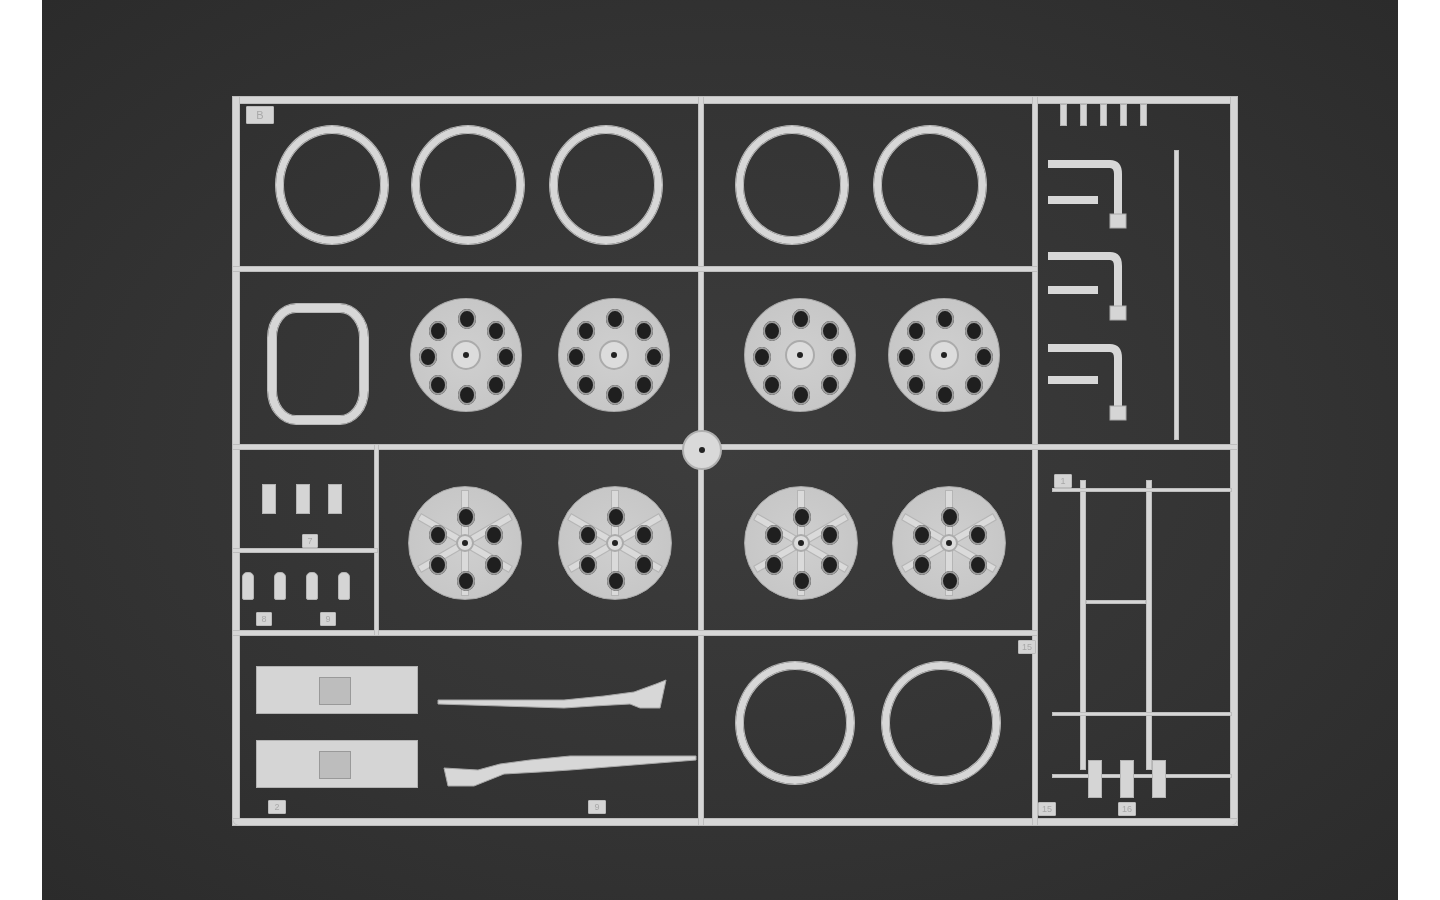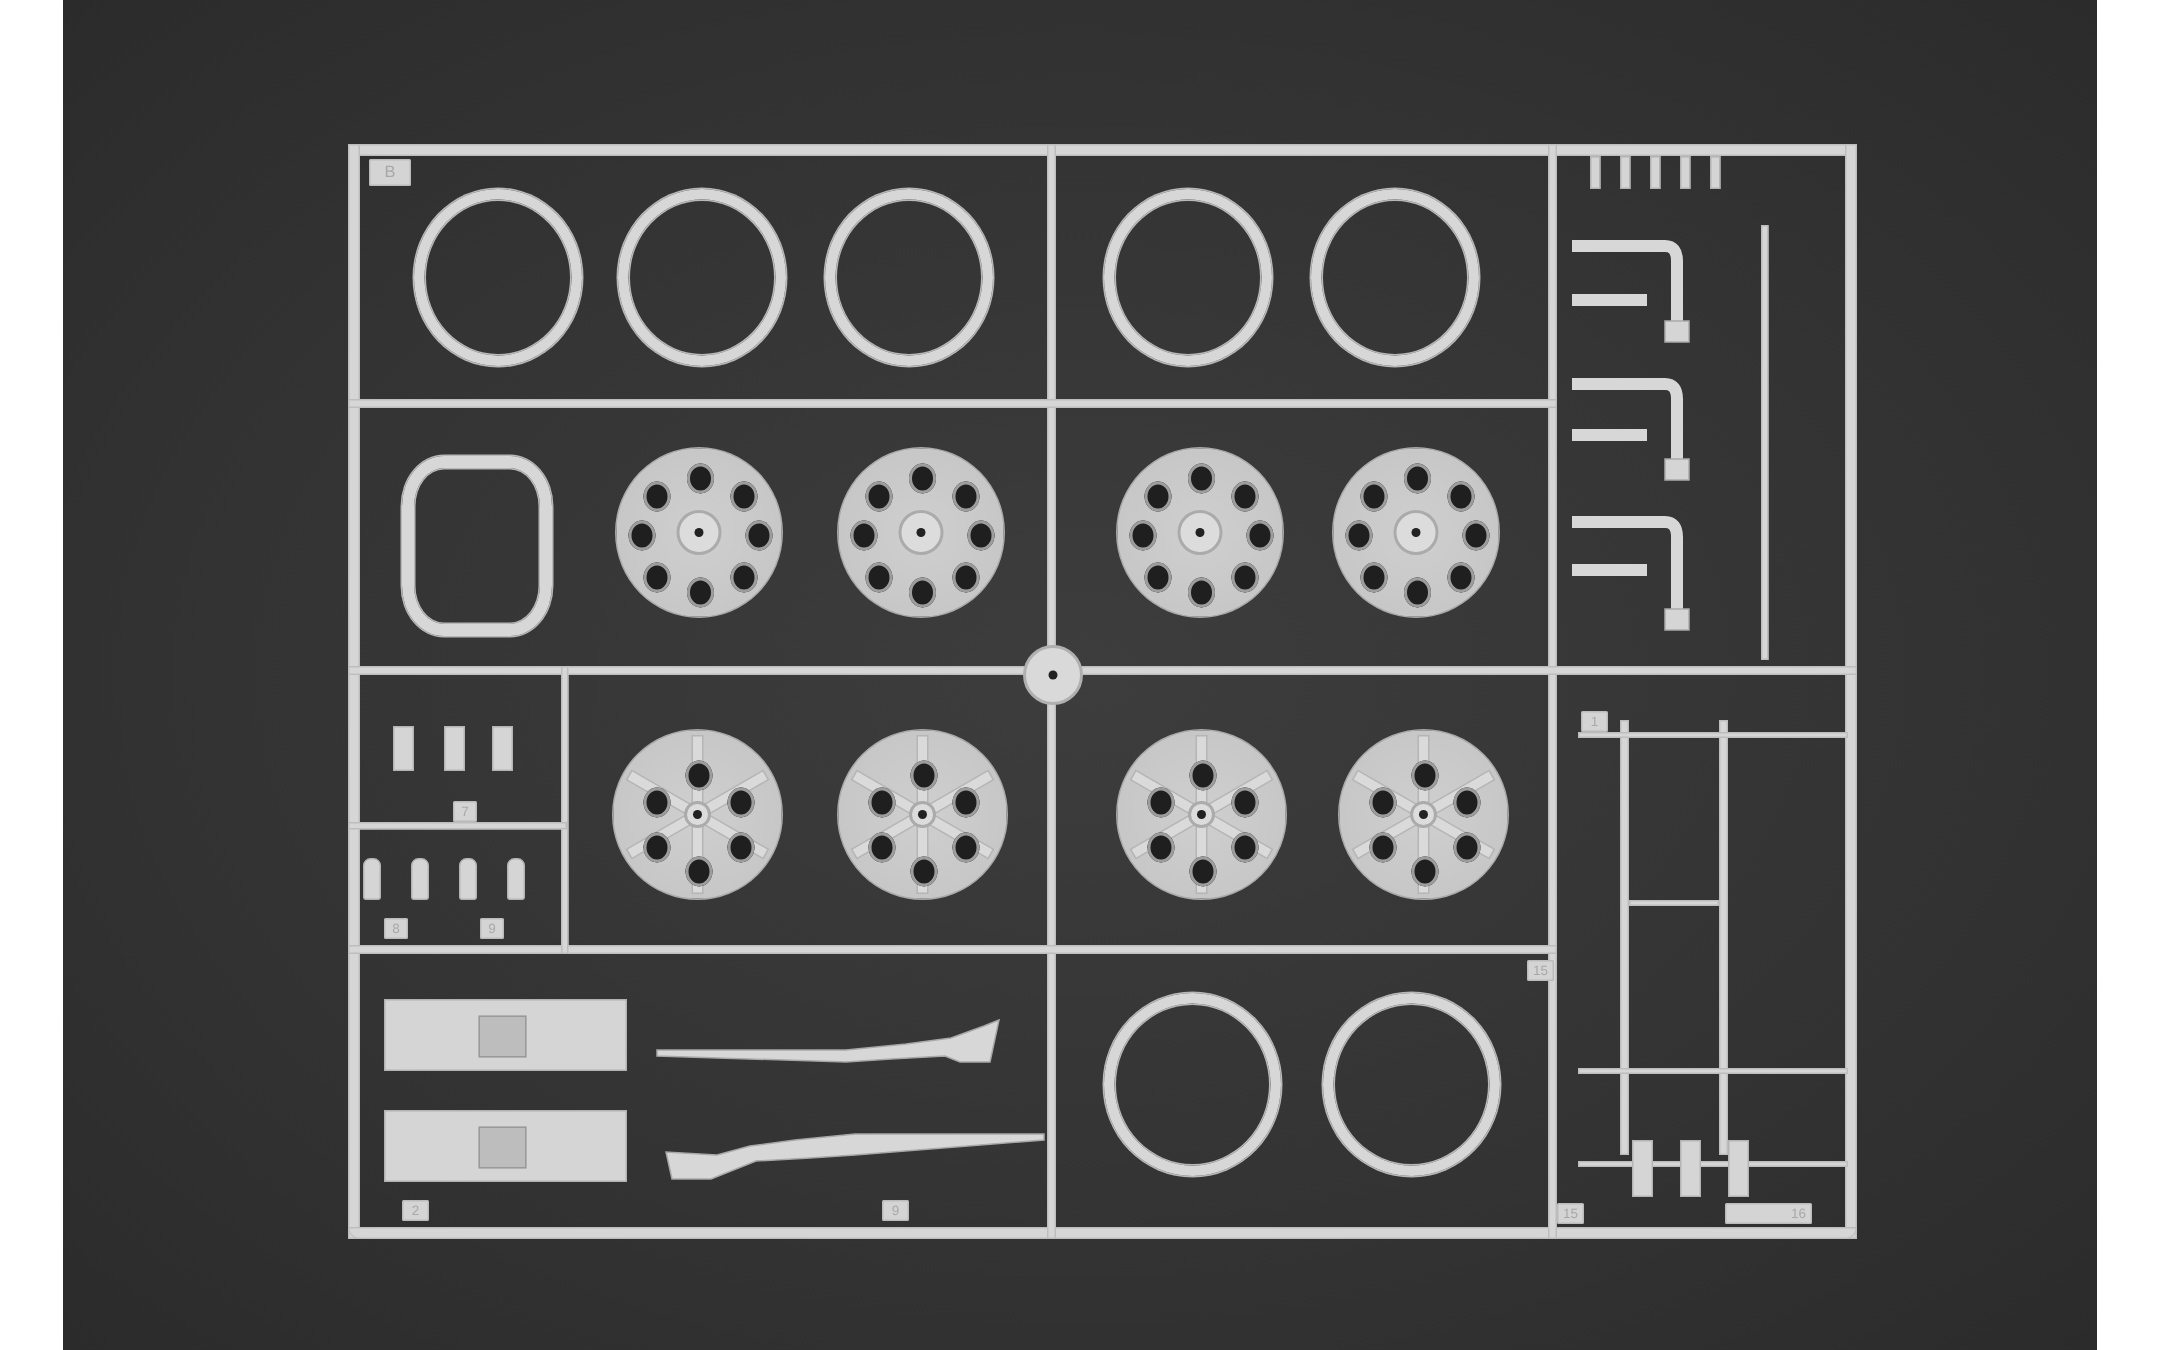--- a/index.html
+++ b/index.html
@@ -57,21 +57,21 @@
 
   <div class="tag" style="left:204px;top:106px;width:26px;height:16px;font-size:11px;line-height:16px;">B</div>
   <div class="tag" style="left:260px;top:534px;width:14px;height:12px;">7</div>
   <div class="tag" style="left:214px;top:612px;width:14px;height:12px;">8</div>
   <div class="tag" style="left:278px;top:612px;width:14px;height:12px;">9</div>
   <div class="tag" style="left:1012px;top:474px;width:16px;height:12px;">1</div>
   <div class="tag" style="left:226px;top:800px;width:16px;height:12px;">2</div>
   <div class="tag" style="left:546px;top:800px;width:16px;height:12px;">9</div>
   <div class="tag" style="left:976px;top:640px;width:16px;height:12px;">15</div>
   <div class="tag" style="left:996px;top:802px;width:16px;height:12px;">15</div>
-  <div class="tag" style="left:1108px;top:802px;width:16px;height:12px;padding-left:40px;">16</div>
+  <div class="tag" style="left:1076px;top:802px;width:16px;height:12px;">16</div>
 
   <div class="ring" style="left:234px;top:126px;width:112px;height:118px;"></div>
   <div class="ring" style="left:370px;top:126px;width:112px;height:118px;"></div>
   <div class="ring" style="left:508px;top:126px;width:112px;height:118px;"></div>
   <div class="ring" style="left:694px;top:126px;width:112px;height:118px;"></div>
   <div class="ring" style="left:832px;top:126px;width:112px;height:118px;"></div>
 
   <div class="ring" style="left:226px;top:304px;width:100px;height:120px;border-radius:28%;border-width:8px;"></div>
 
   <div class="ring" style="left:694px;top:662px;width:118px;height:122px;"></div>

